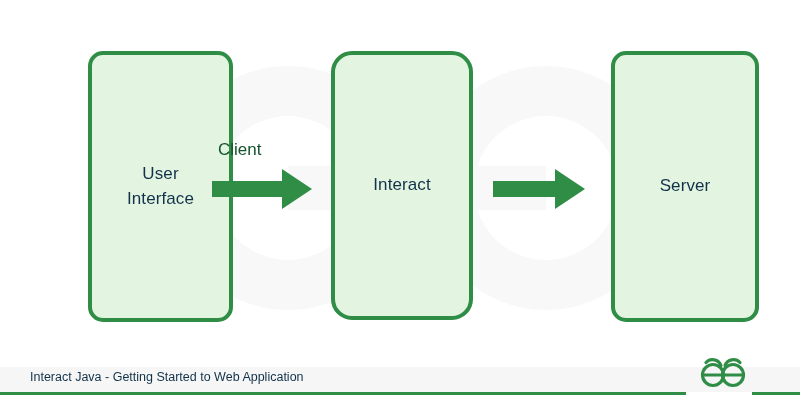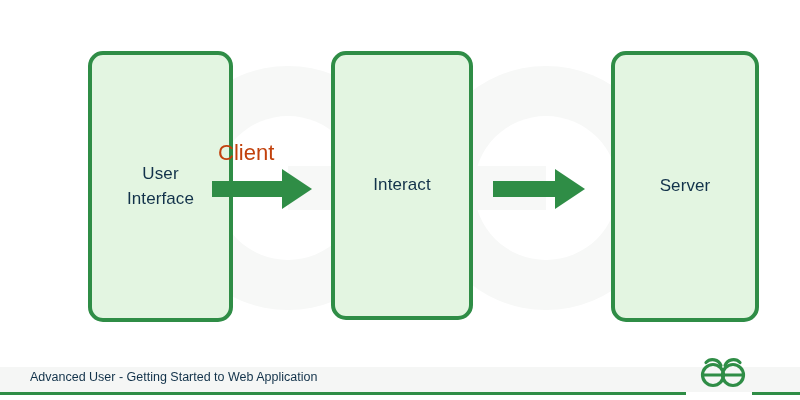--- a/index.html
+++ b/index.html
@@ -53,34 +53,34 @@
   }
   .node-label {
     color: #12324a;
     font-size: 17px;
     line-height: 1.45;
     letter-spacing: .1px;
     white-space: pre-line;
   }
 
   #box-user-interface { left: 48px;  top: 51px; width: 145px; height: 271px; margin-left: 40px; }
-  #box-interact       { left: 331px; top: 51px; width: 142px; height: 269px; }
+  #box-interact       { left: 331px; top: 51px; width: 142px; height: 269px; border-radius: 21px; }
   #box-server         { left: 611px; top: 51px; width: 148px; height: 271px; }
 
   
   .arrow {
     position: absolute;
   }
   #arrow-client-wrap { left: 206px; top: 165px; width: 110px; height: 48px; }
   #arrow-server-wrap { left: 489px; top: 165px; width: 100px; height: 48px; }
 
   .arrow-caption {
     position: absolute;
-    color: #c2410c;
-    font-size: 22px;
+    color: #14532d;
+    font-size: 17px;
     white-space: nowrap;
   }
   #caption-client { left: 218px; top: 140px; }
 
   
   .footer {
     position: absolute;
     left: 0;
     bottom: 0;
     width: 800px;
@@ -164,21 +164,21 @@
     <div class="node-box" id="box-server">
       <span class="node-label">Server</span>
     </div>
 
   </div>
 
   <div class="footer">
     <div class="footer-band"></div>
     <div class="footer-rule-left"></div>
     <div class="footer-rule-right"></div>
-    <span class="footer-text">Advanced User - Getting Started to Web Application</span>
+    <span class="footer-text">Interact Java - Getting Started to Web Application</span>
   </div>
 
   <svg class="footer-logo" viewBox="0 0 52 34">
     <g fill="none" stroke="#2f8d46" stroke-width="3.2">
       <circle cx="16" cy="20" r="10.5"></circle>
       <circle cx="36" cy="20" r="10.5"></circle>
       <path d="M 9 7.5 A 9 9 0 0 1 24 10.5" stroke-linecap="round"></path>
       <path d="M 43 7.5 A 9 9 0 0 0 28 10.5" stroke-linecap="round"></path>
     </g>
     <g stroke="#2f8d46" stroke-width="3.2" stroke-linecap="round">

